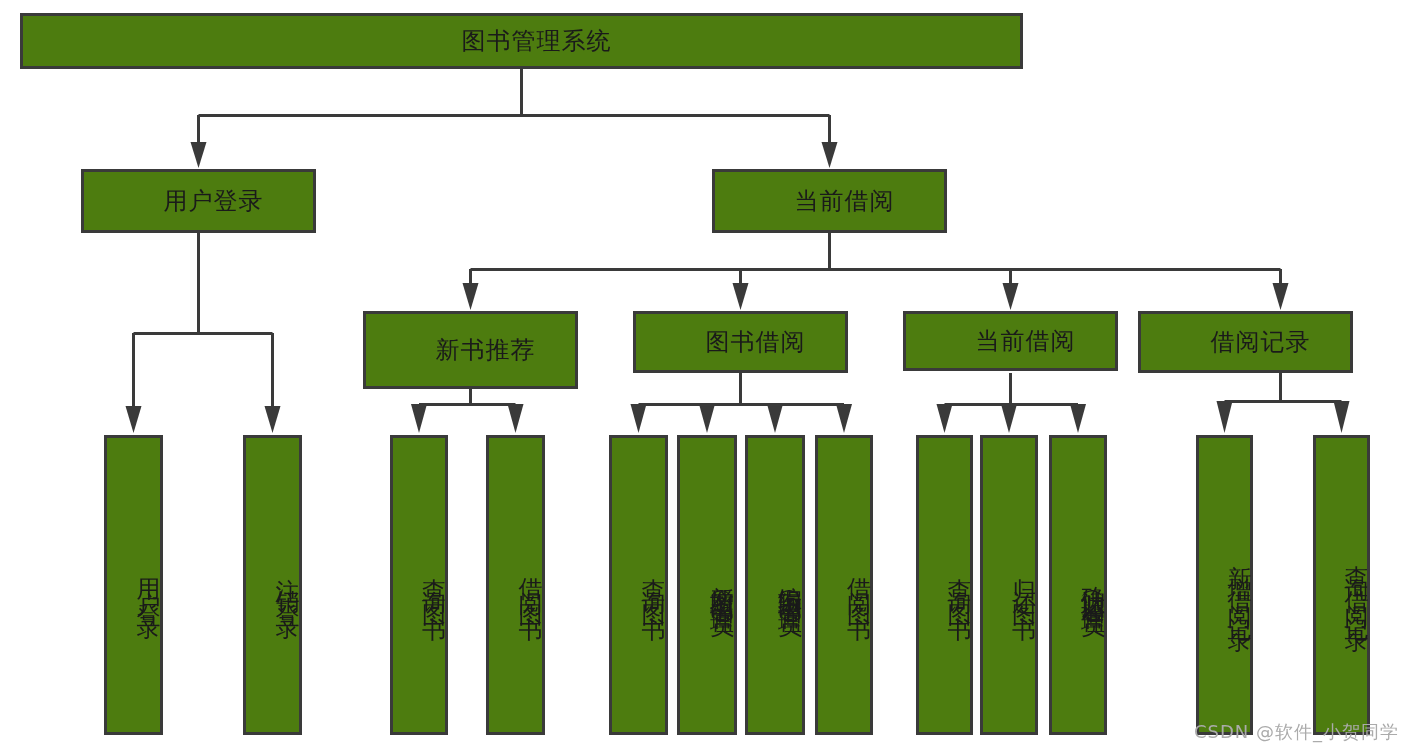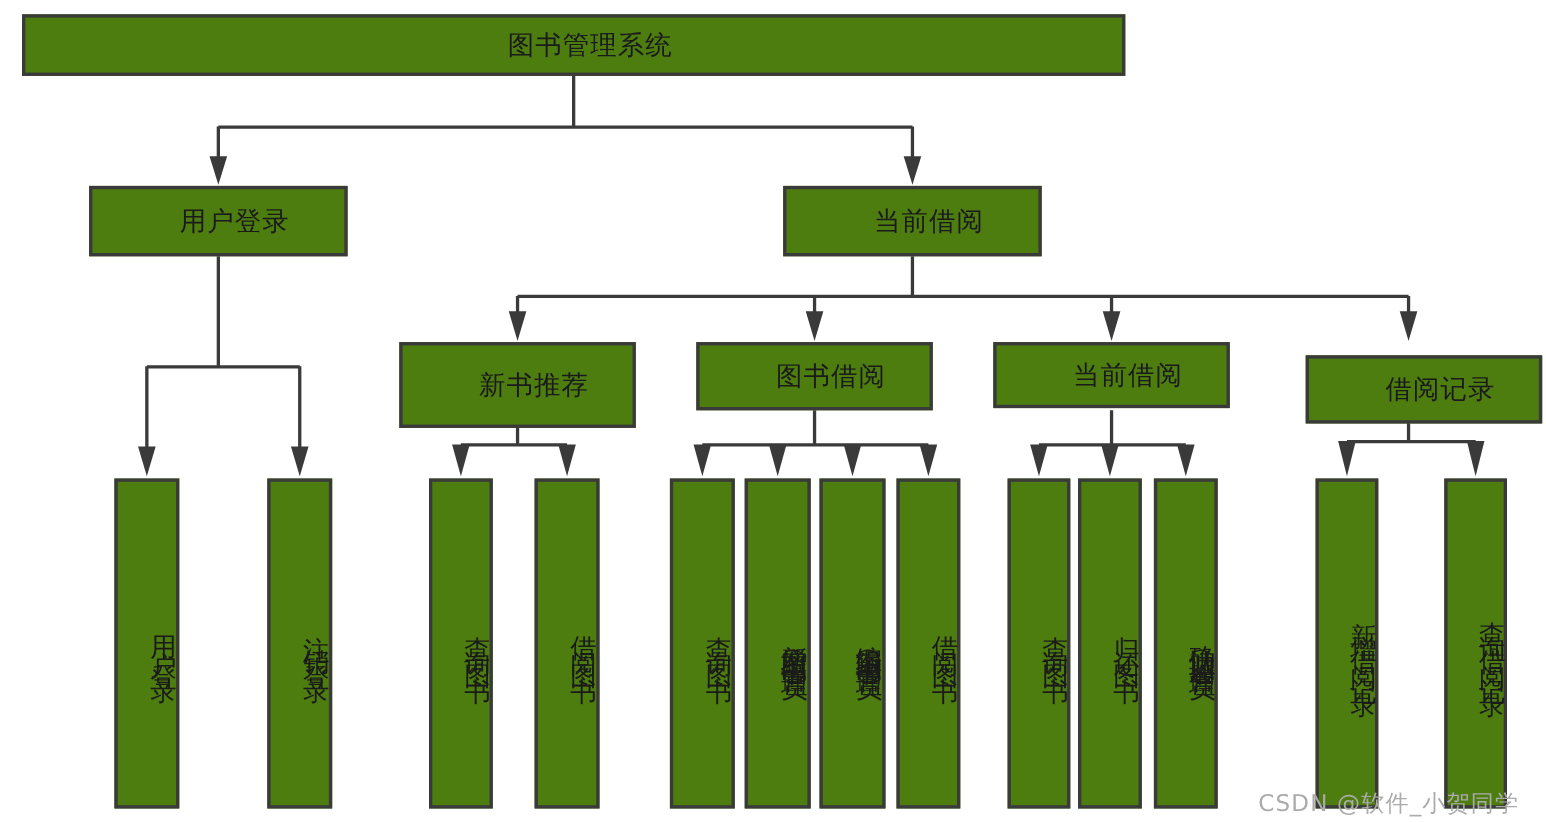--- a/index.html
+++ b/index.html
@@ -35,23 +35,23 @@
   .hbox{font-size:24px;letter-spacing:1px;}
   .vbox{font-size:24px;}
   .vtext{
     writing-mode:vertical-rl;
     text-orientation:mixed;
     line-height:1;
     white-space:nowrap;
   }
   #watermark{
     position:absolute;
-    right:24px;
+    right:6px;
     bottom:3px;
-    font-size:21px;
+    font-size:18px;
     color:var(--wm);
     letter-spacing:1px;
     user-select:none;
     margin-left:39px;
   }
 </style>
 </head>
 <body>
 
 <div id="canvas">
@@ -105,21 +105,21 @@
 
   <div class="node hbox" style="left:363px;top:311px;width:215px;height:78px;">
     <span>新书推荐</span>
   </div>
   <div class="node hbox" style="left:633px;top:311px;width:215px;height:62px;">
     <span>图书借阅</span>
   </div>
   <div class="node hbox" style="left:903px;top:311px;width:215px;height:60px;">
     <span>当前借阅</span>
   </div>
-  <div class="node hbox" style="left:1187px;top:311px;width:215px;height:62px;margin-top:12px;">
+  <div class="node hbox" style="left:1138px;top:311px;width:215px;height:62px;">
     <span>借阅记录</span>
   </div>
 
   <div class="node vbox" style="left:104px;top:435px;width:59px;height:300px;">
     <span class="vtext" style="letter-spacing: 13px;">用户登录</span>
   </div>
   <div class="node vbox" style="left:243px;top:435px;width:59px;height:300px;">
     <span class="vtext" style="letter-spacing: 13px;">注销登录</span>
   </div>
 

